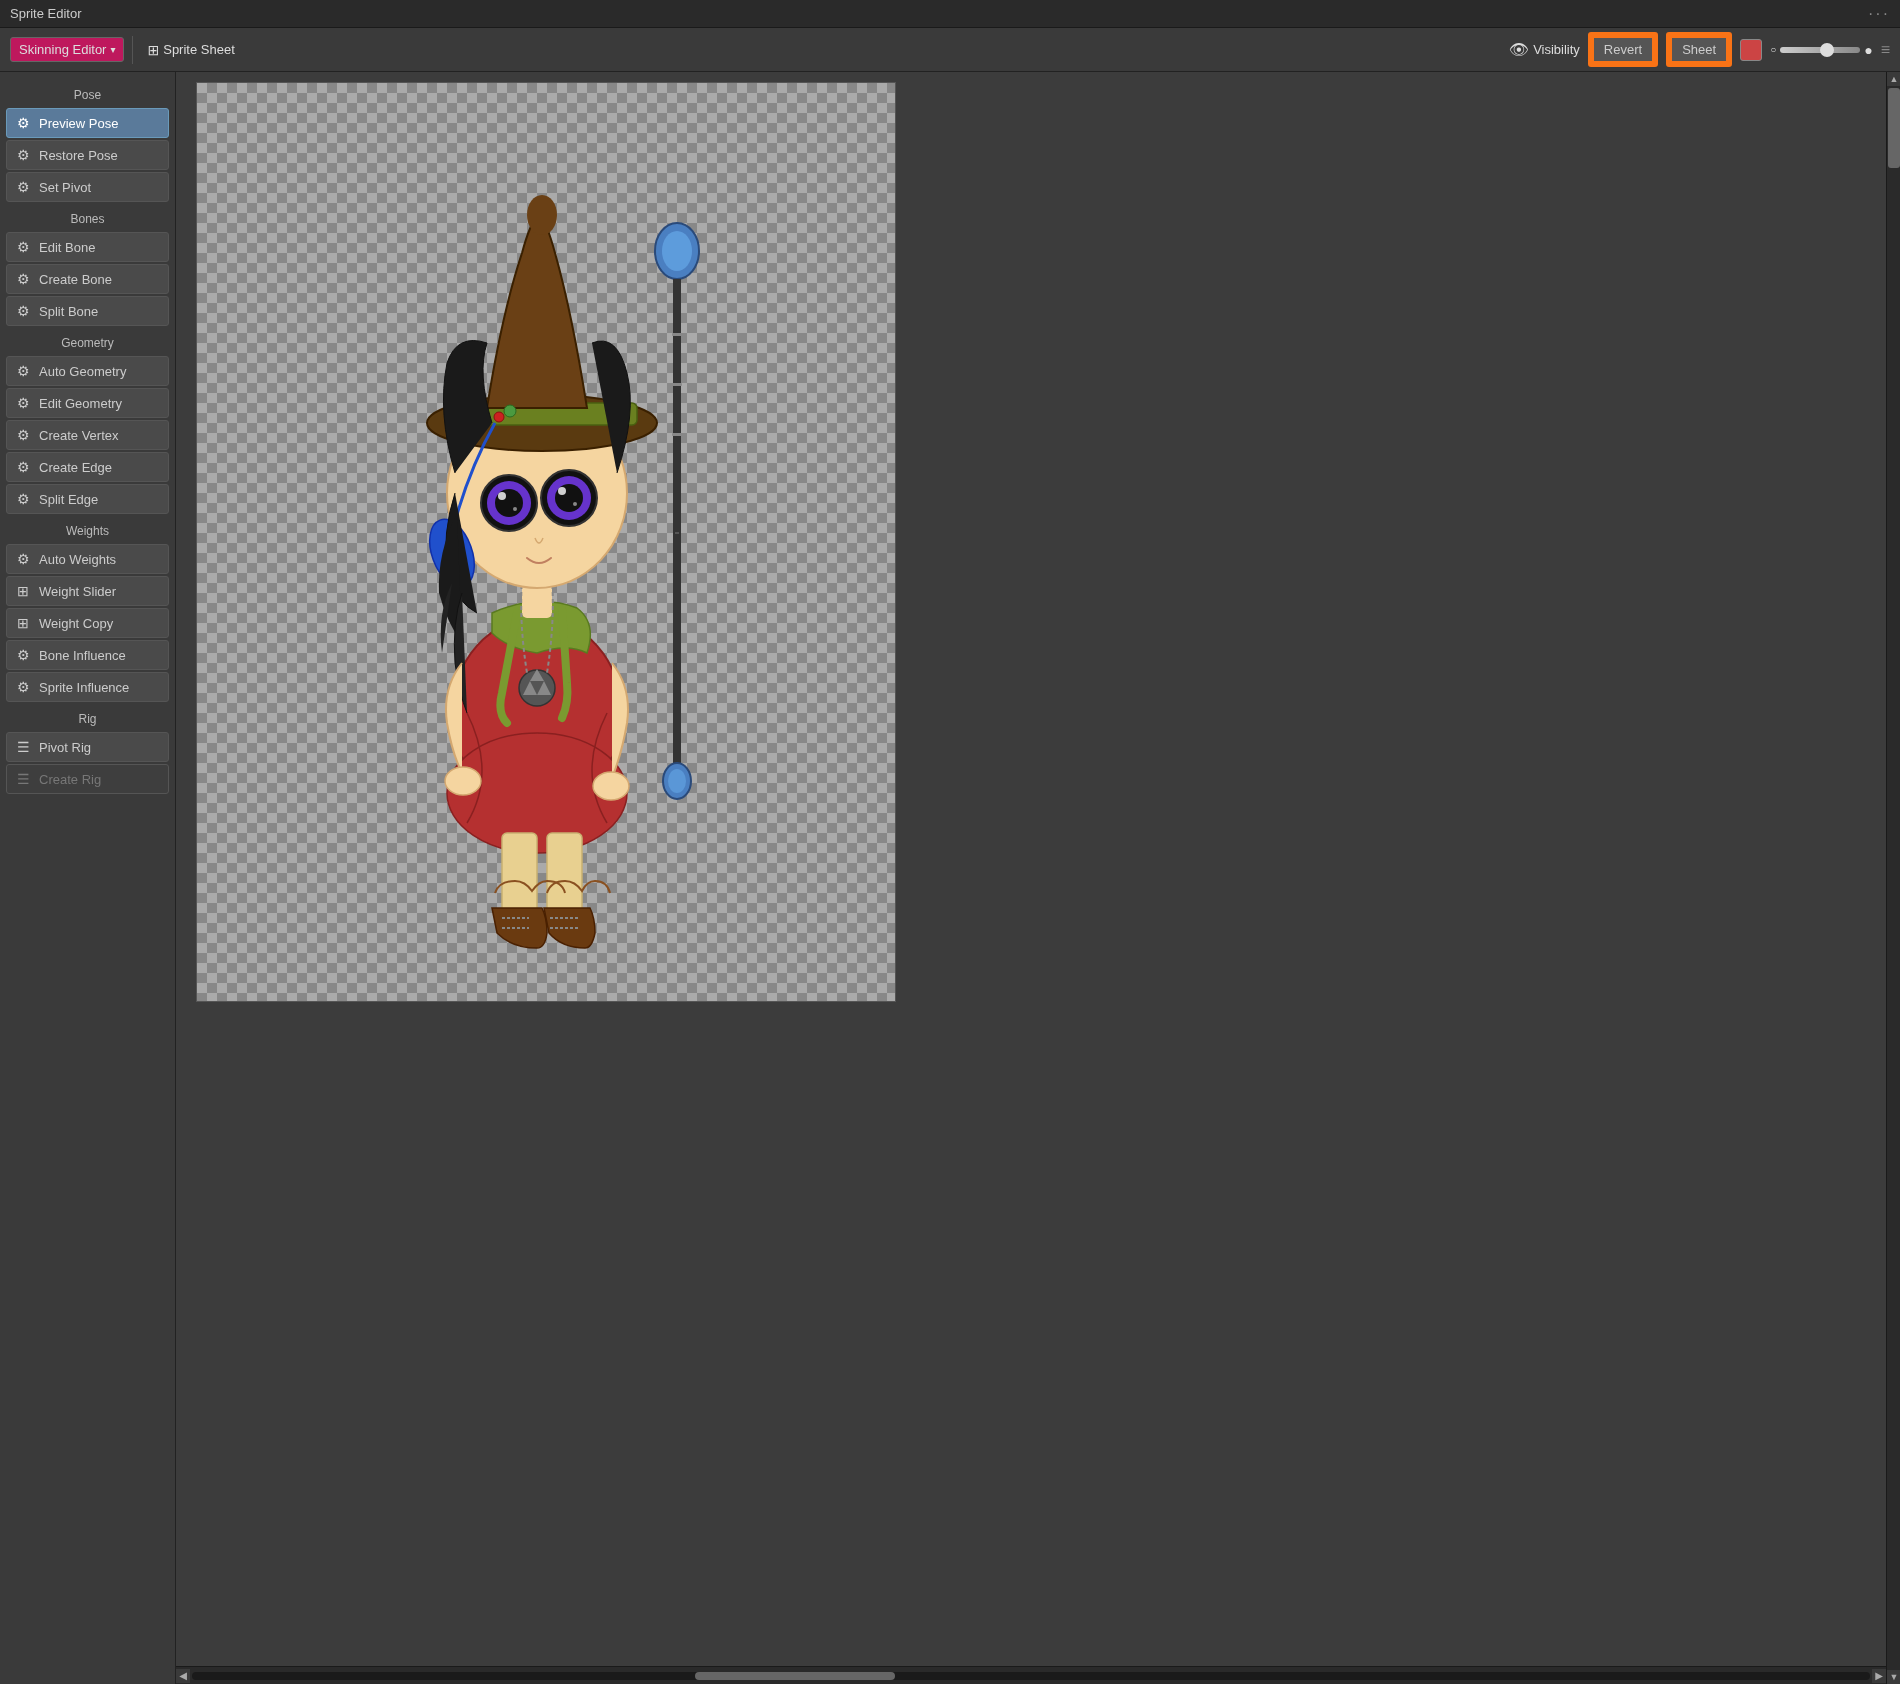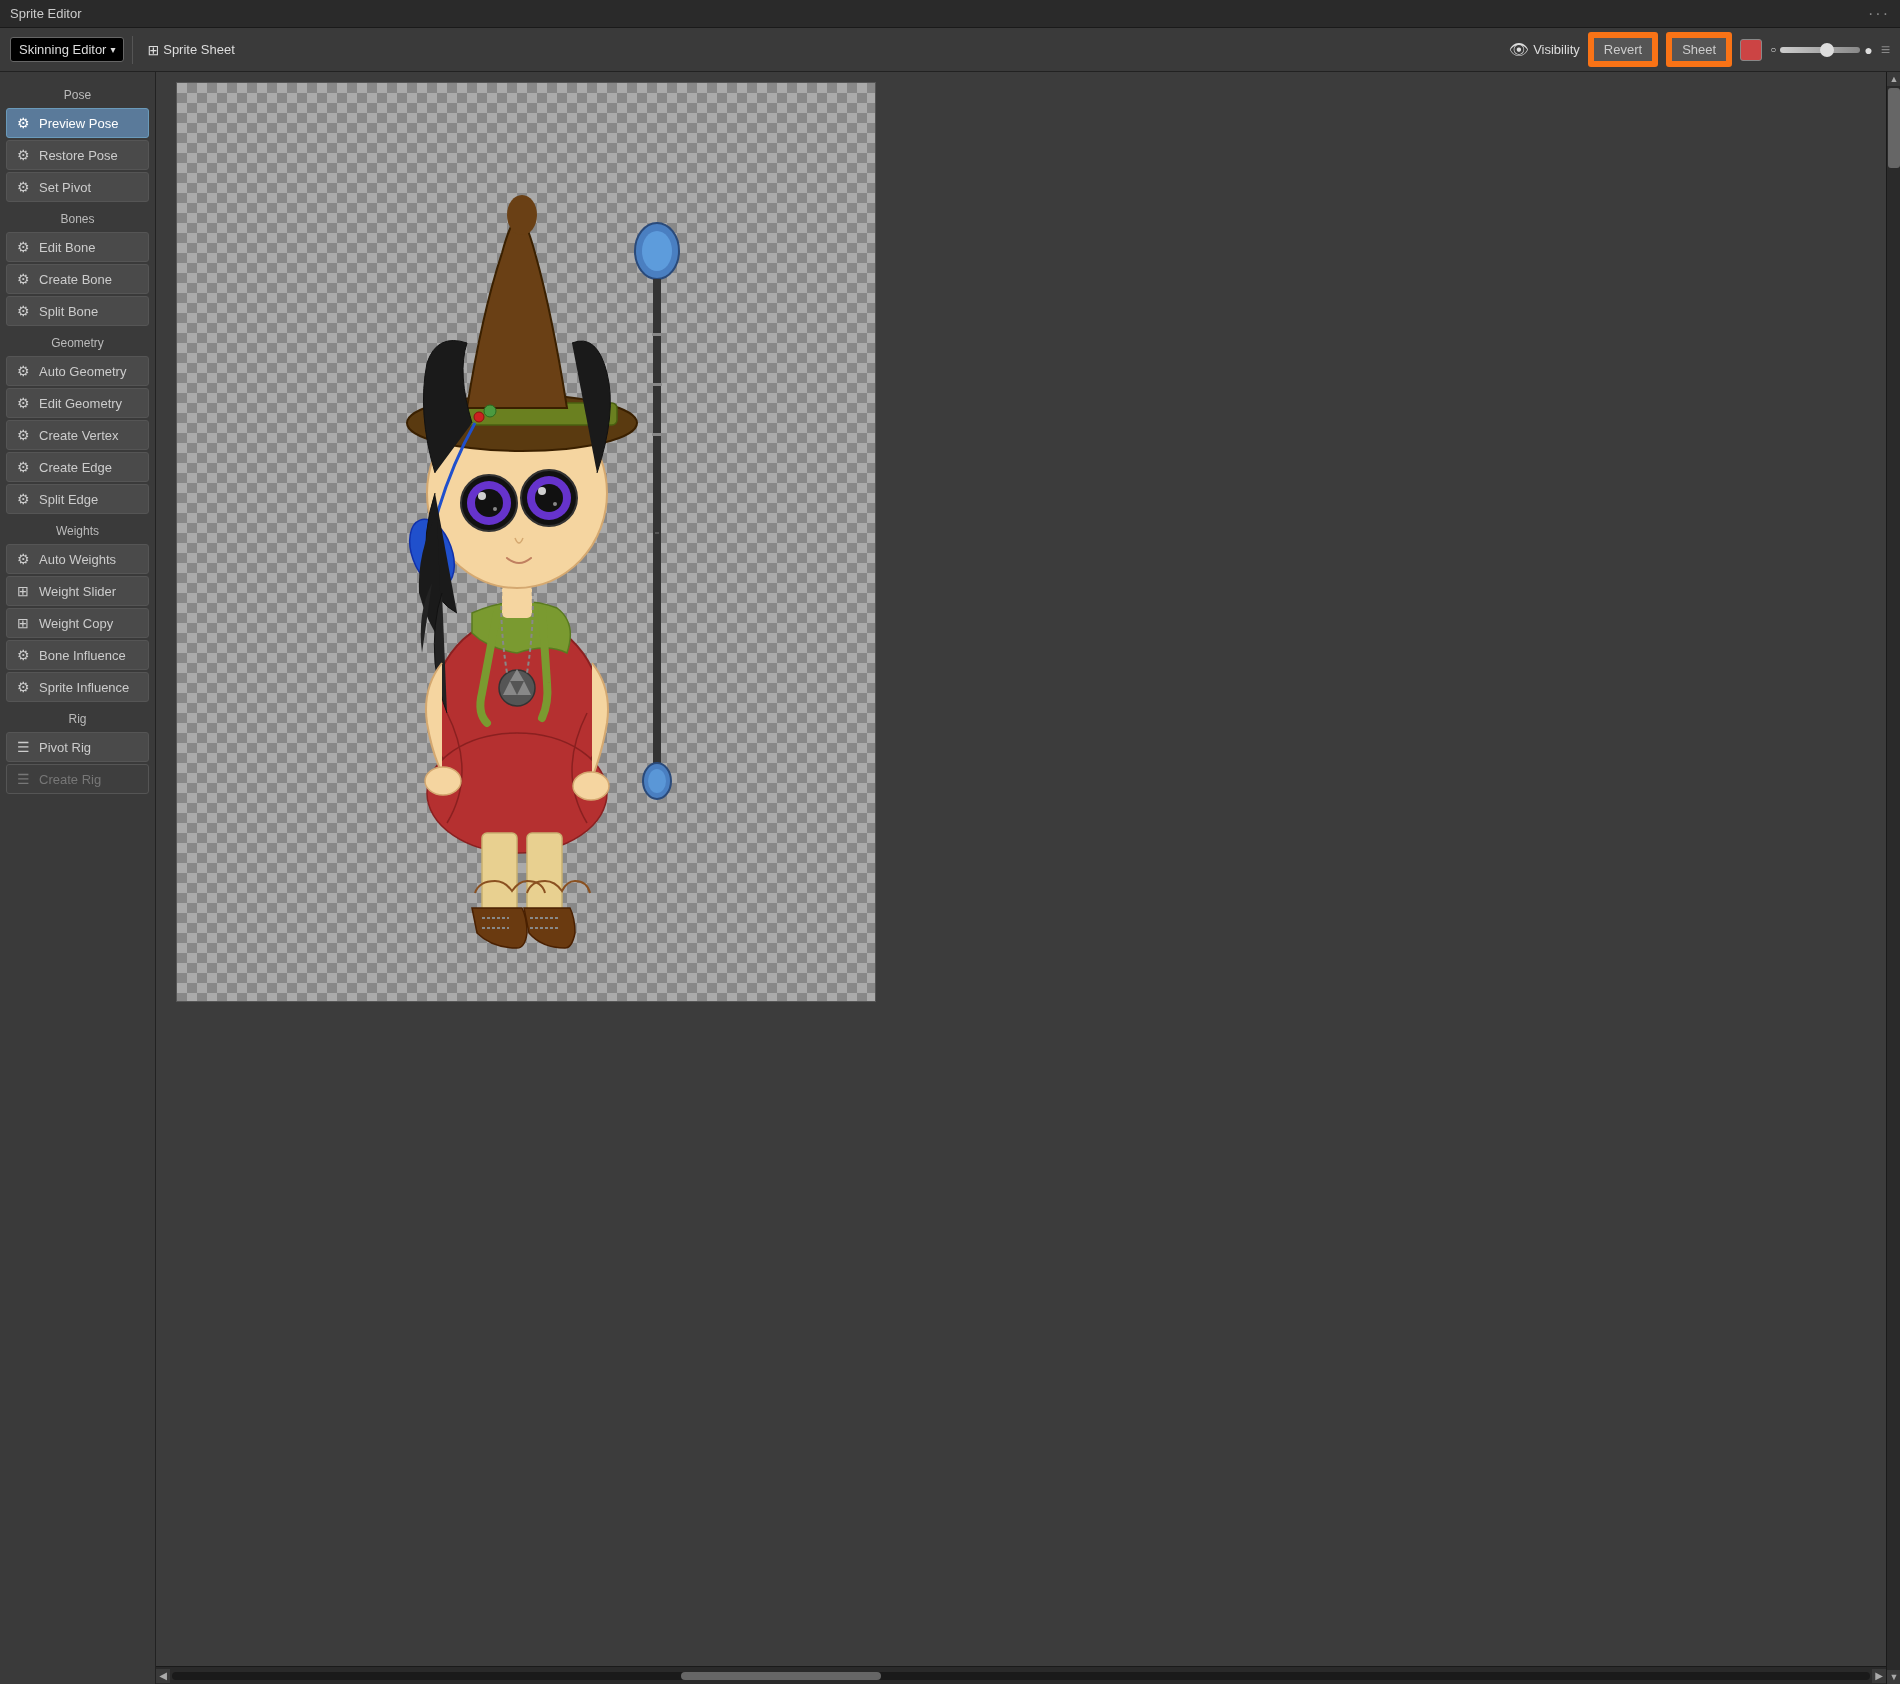--- a/index.html
+++ b/index.html
@@ -43,21 +43,21 @@
     .toolbar {
       background: #3a3a3a;
       height: 44px;
       display: flex;
       align-items: center;
       padding: 0 10px;
       gap: 8px;
       border-bottom: 1px solid #222;
     }
     .toolbar-dropdown {
-      background: #000000;
+      background: #be185d;
       border: 1px solid #666;
       border-radius: 3px;
       padding: 4px 8px;
       color: #ddd;
       font-size: 13px;
       cursor: pointer;
       display: flex;
       align-items: center;
       gap: 4px;
     }
@@ -130,21 +130,21 @@
 
     
     .main-area {
       display: flex;
       flex: 1;
       overflow: hidden;
     }
 
     
     .sidebar {
-      width: 156px;
+      width: 176px;
       background: #3a3a3a;
       display: flex;
       flex-direction: column;
       padding: 8px 6px;
       gap: 2px;
       overflow-y: auto;
       border-right: 1px solid #222;
     }
     .sidebar-section-label {
       text-align: center;

